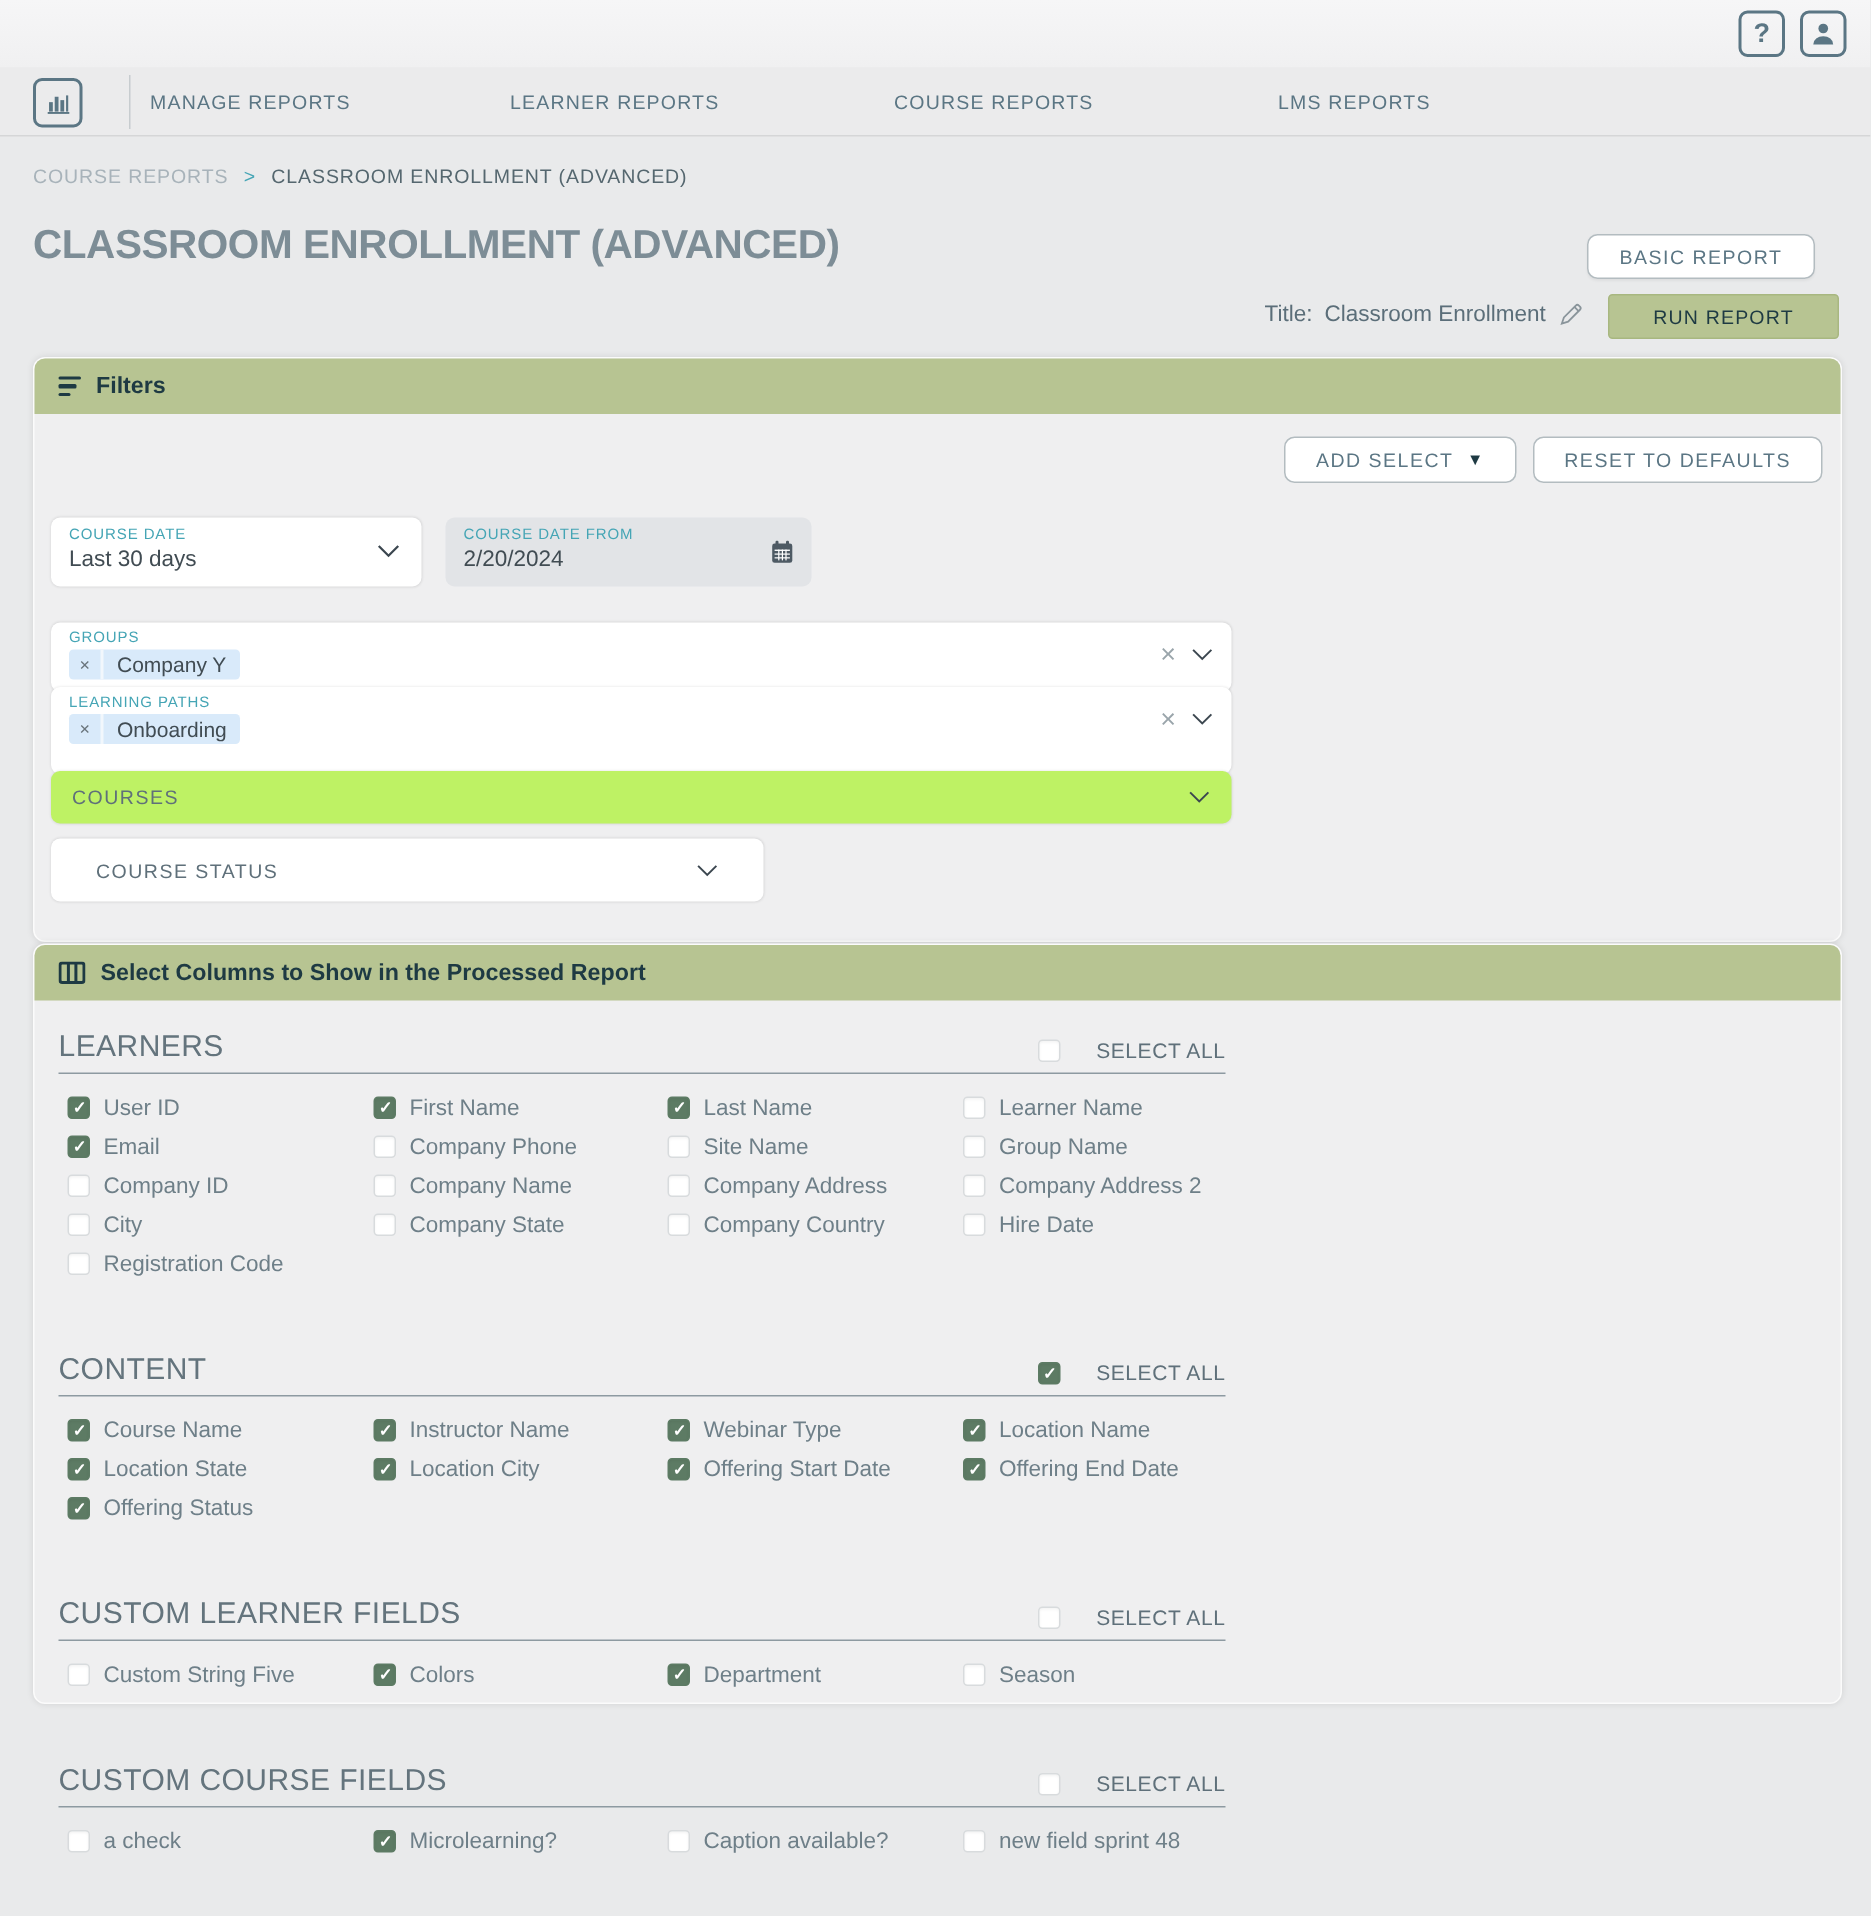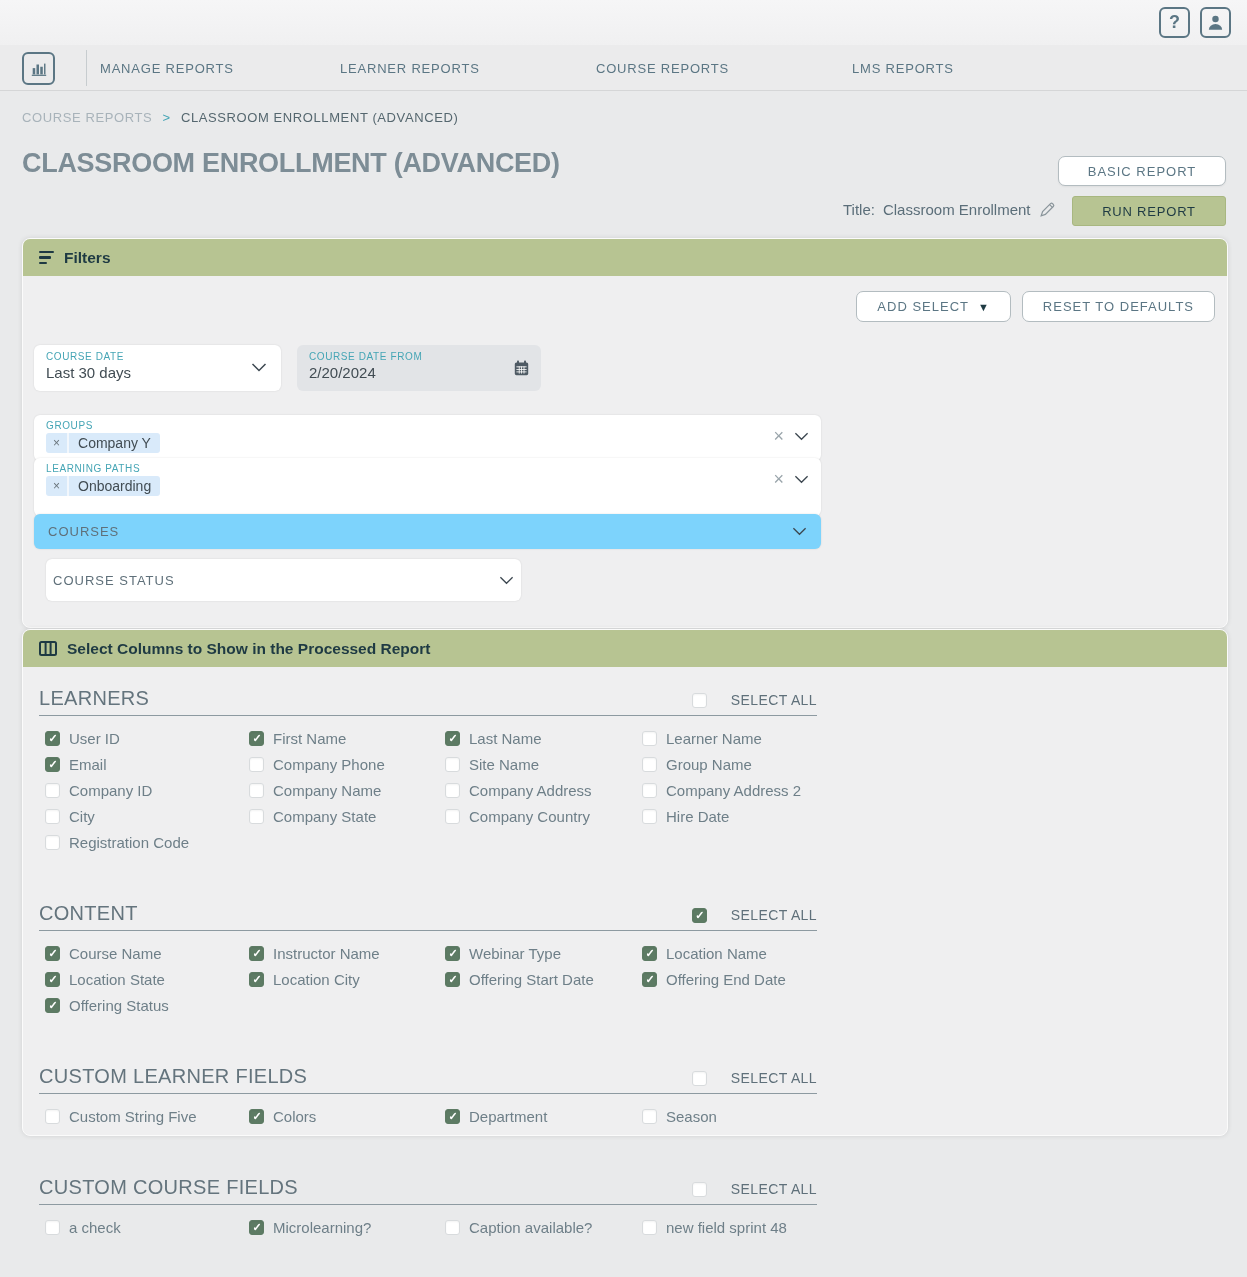--- a/index.html
+++ b/index.html
@@ -44,21 +44,21 @@
   
   .breadcrumb { position:absolute; top:110px; left:22px; font-size:13px; letter-spacing:.6px; }
   .breadcrumb .parent { color:#a8b3ba; cursor:pointer; }
   .breadcrumb .sep { color:#45a5b5; margin:0 6px; }
   .breadcrumb .current { color:#55676f; }
   .page-title {
     position:absolute; top:148px; left:22px;
     font-size:27px; font-weight:bold; color:#7d8d96; letter-spacing:-.3px;
   }
   .basic-report-btn {
-    position:absolute; top:156px; left:1058px; width:168px; height:30px;
+    position:absolute; top:156px; left:1058px; width:152px; height:30px;
     background:#fff; border:1px solid #b3bcc0; border-radius:7px;
     font-size:13px; letter-spacing:1px; color:#5b7684; cursor:pointer;
     box-shadow:0 1px 2px rgba(0,0,0,.05);
   }
   .title-row { position:absolute; top:201px; left:843px; display:flex; align-items:center; }
   .title-label { font-size:15px; color:#5b6e79; margin-right:8px; }
   .title-value { font-size:15px; color:#5b6e79; }
   .pencil { margin-left:8px; cursor:pointer; display:flex; }
   .run-report-btn {
     position:absolute; top:196px; left:1072px; width:154px; height:30px;
@@ -118,27 +118,27 @@
   }
   .chip .chip-x {
     padding:2px 7px; border-right:2px solid #f2f7fc; color:#6a757c; font-size:12px;
     display:flex; align-items:center; cursor:pointer;
   }
   .chip .chip-label { padding:2px 9px; display:flex; align-items:center; }
   .row-controls { position:absolute; right:12px; top:12px; display:flex; align-items:center; gap:10px; }
   .row-x { font-size:18px; color:#9aa5ab; cursor:pointer; line-height:1; }
   #courses-row {
     position:absolute; top:275px; left:11px; width:787px; height:35px;
-    background:#7dd3fc; border-radius:6px; box-shadow:0 0 2px rgba(0,0,0,.12);
+    background:#bef264; border-radius:6px; box-shadow:0 0 2px rgba(0,0,0,.12);
     display:flex; align-items:center; justify-content:space-between; padding:0 14px; cursor:pointer;
   }
   #status-row {
     position:absolute; top:320px; left:11px; width:475px; height:42px;
     background:#fff; border-radius:6px; box-shadow:0 0 2px rgba(0,0,0,.12);
-    display:flex; align-items:center; justify-content:space-between; padding:0 7px; cursor:pointer;margin-left:12px;
+    display:flex; align-items:center; justify-content:space-between; padding:0 30px; cursor:pointer;
   }
   .row-title { font-size:13px; color:#5f707a; letter-spacing:1px; }
   
   .columns-icon { display:flex; }
   #sections { position:absolute; top:57px; left:16px; width:778px; }
   .section { margin-bottom:47px; }
   .section-header {
     display:flex; justify-content:space-between; align-items:flex-end;
     border-bottom:1px solid #8d9aa1; padding-bottom:5px;
   }

